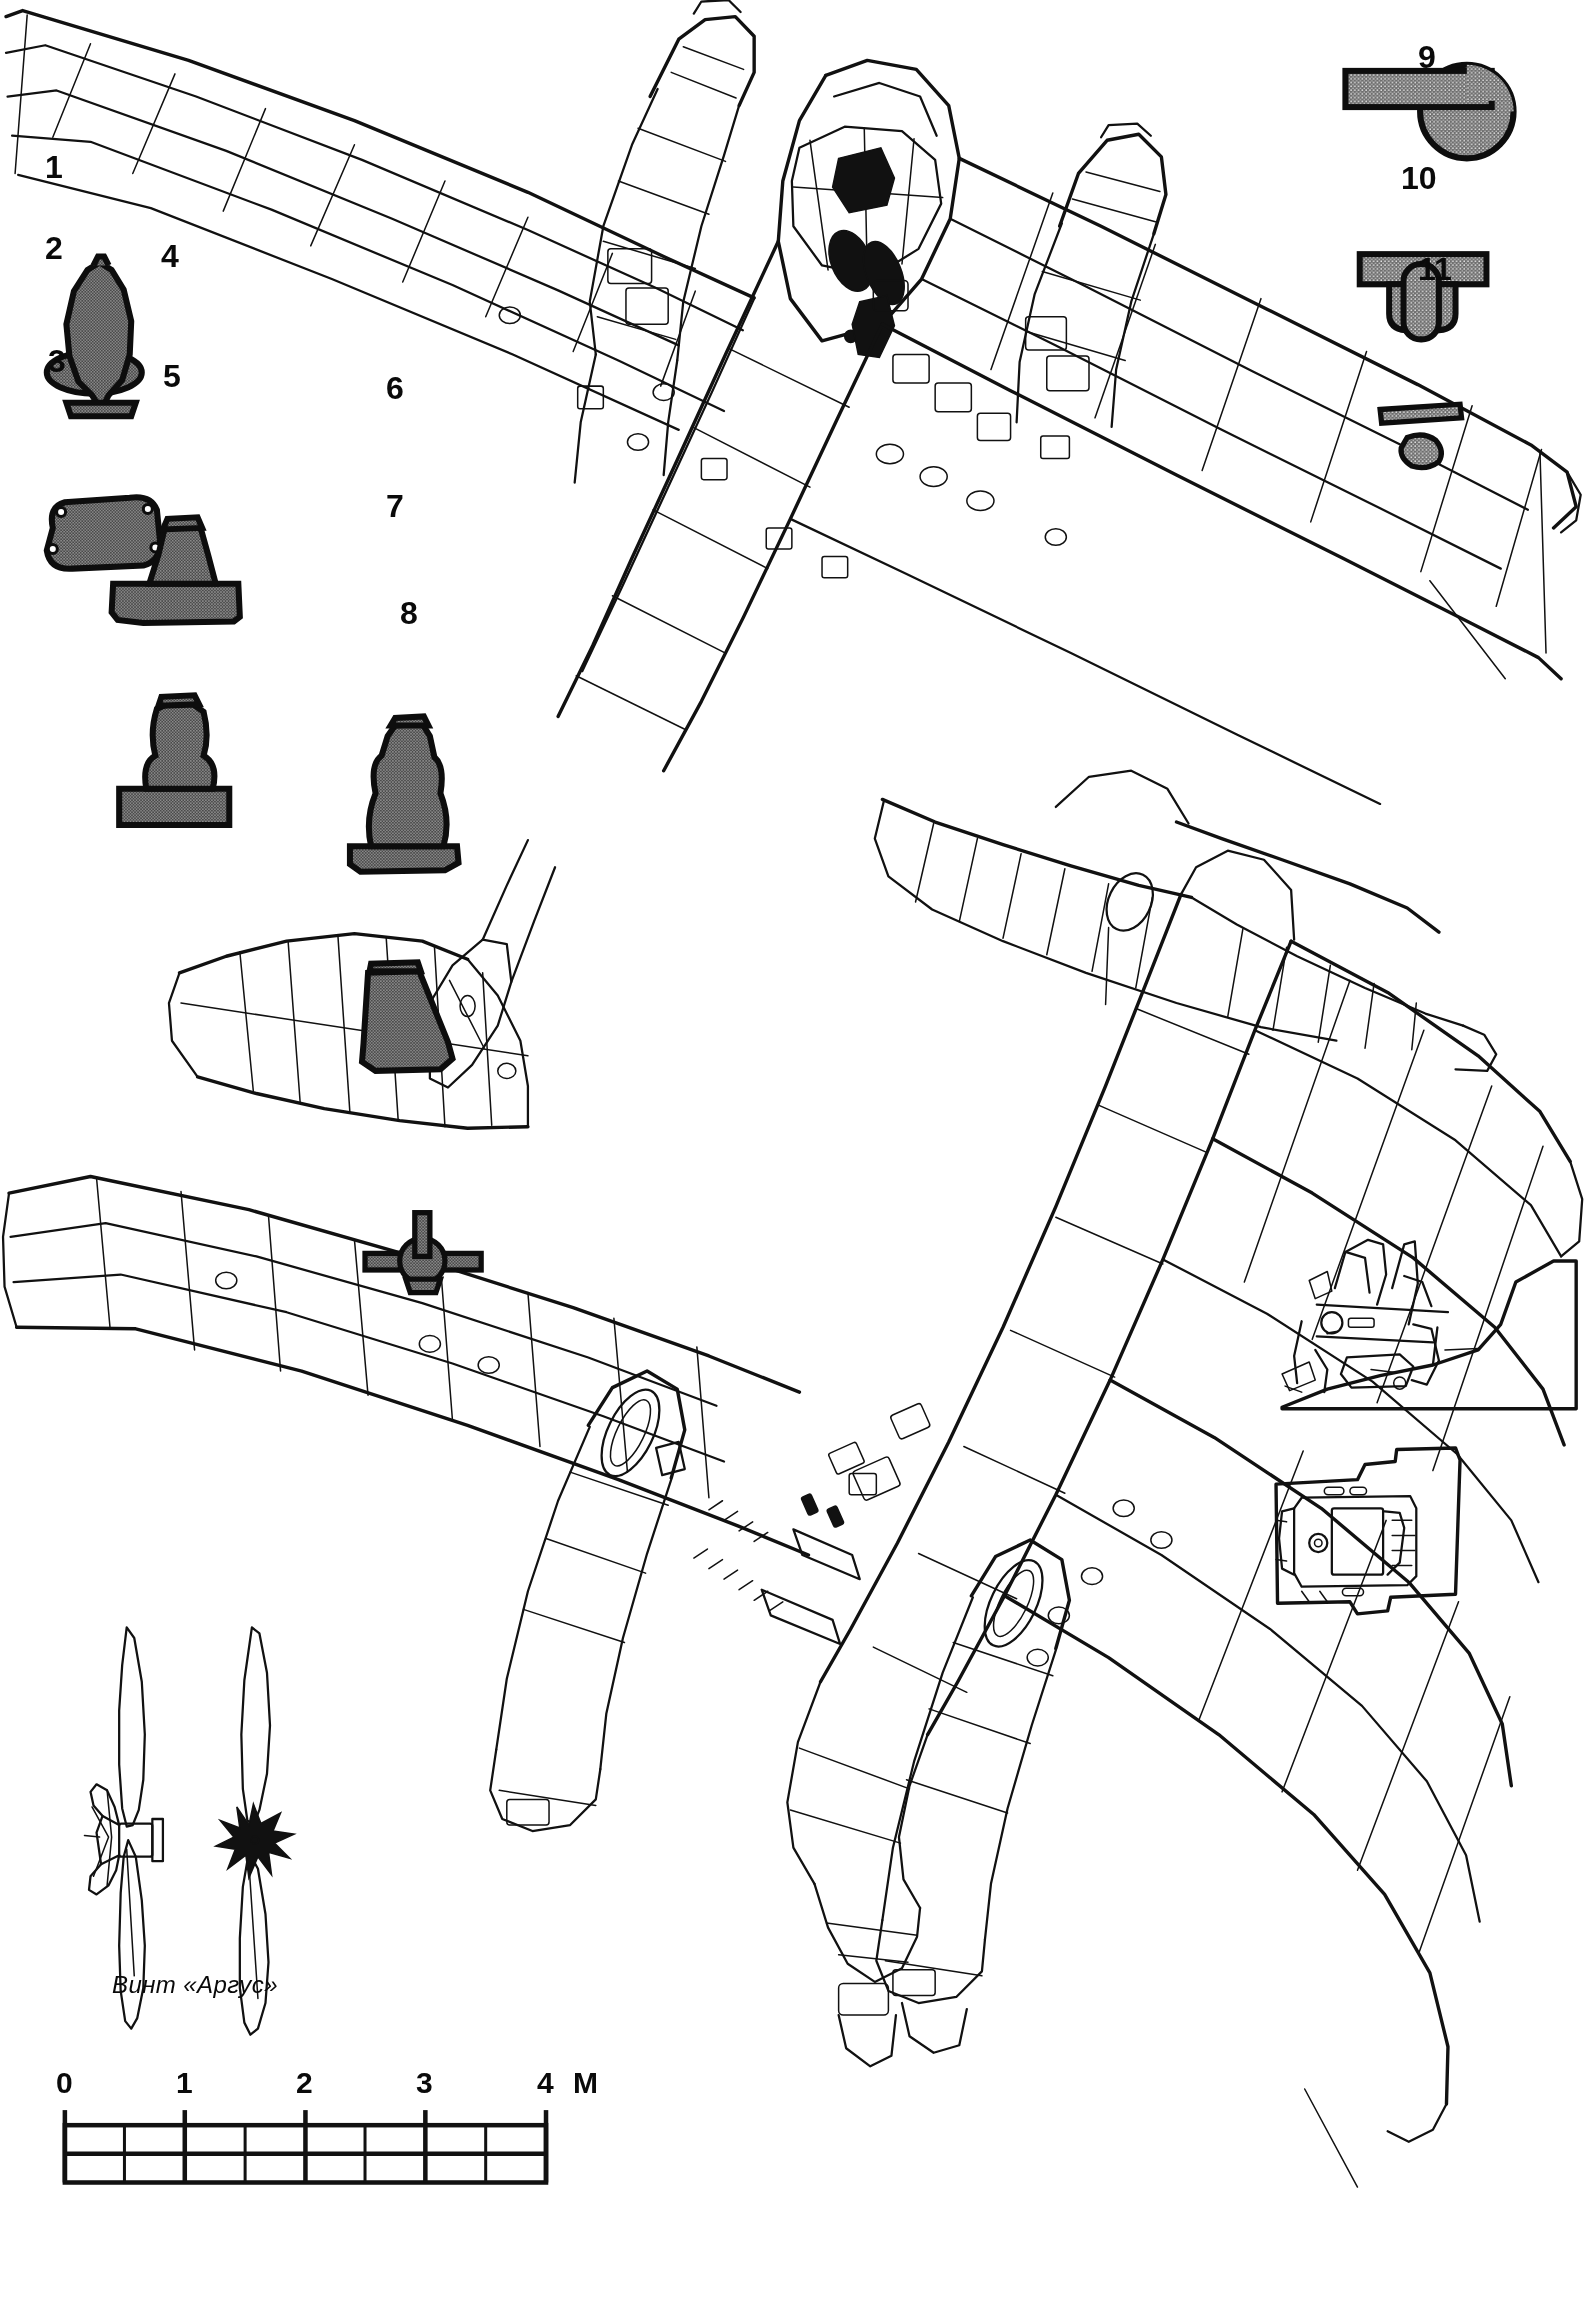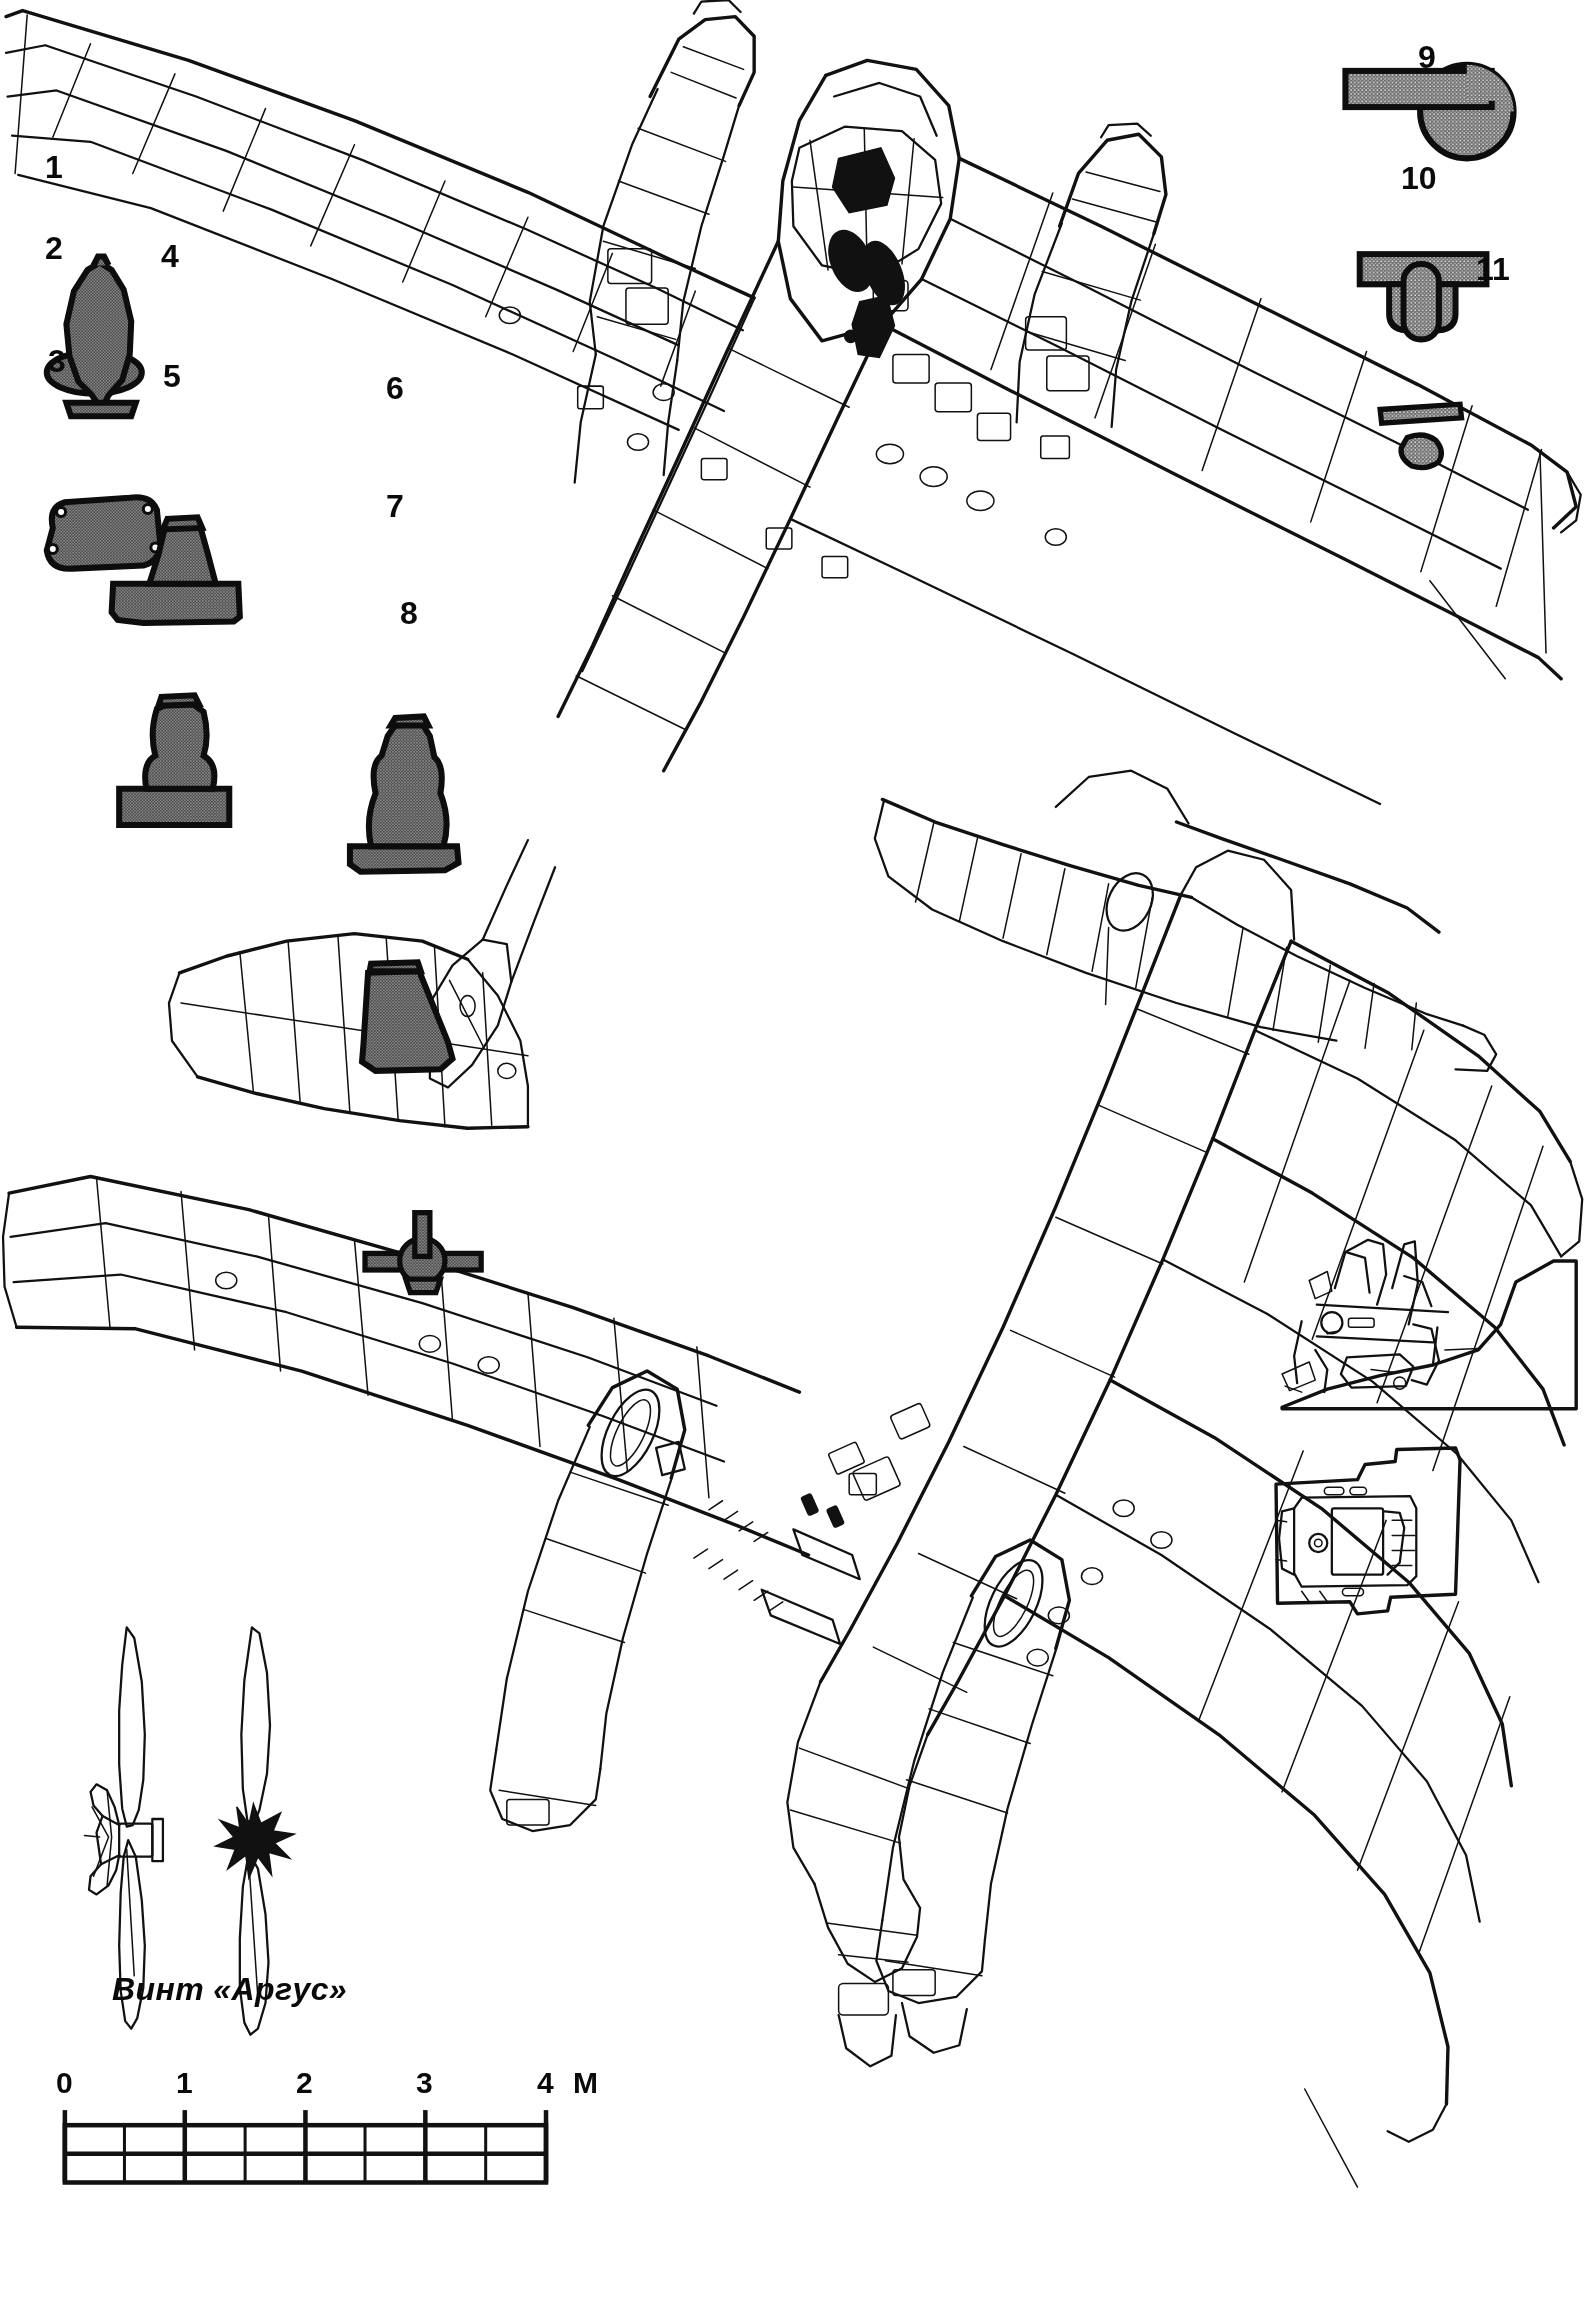--- a/index.html
+++ b/index.html
@@ -26,23 +26,23 @@
     font-family:"Liberation Sans", sans-serif;
     font-weight:700;
     color:#0a0a0a;
     line-height:1;
     white-space:nowrap;
     user-select:none;
   }
   .num{ font-size:32px; letter-spacing:0px; }
   .scalenum{ font-size:30px; font-weight:700; }
   .propcap{
-    font-size:32px;
+    font-size:24px;
     font-style:italic;
-    font-weight:700;
+    font-weight:400;
     letter-spacing:0.4px;
   }
   
   .ln{ fill:none; stroke:#111; stroke-width:3; stroke-linejoin:round; stroke-linecap:round; }
   .ln-t{ fill:none; stroke:#111; stroke-width:2; stroke-linejoin:round; stroke-linecap:round; }
   .ln-h{ fill:none; stroke:#111; stroke-width:4.5; stroke-linejoin:round; stroke-linecap:round; }
   .fillblk{ fill:#111; stroke:#111; stroke-width:2; }
 </style>
 </head>
 <body>
@@ -483,21 +483,21 @@
   <div class="lbl num" style="left:45px;  top:151px;">1</div>
   <div class="lbl num" style="left:45px;  top:232px;">2</div>
   <div class="lbl num" style="left:48px;  top:345px;">3</div>
   <div class="lbl num" style="left:161px; top:240px;">4</div>
   <div class="lbl num" style="left:163px; top:360px;">5</div>
   <div class="lbl num" style="left:386px; top:372px;">6</div>
   <div class="lbl num" style="left:386px; top:490px;">7</div>
   <div class="lbl num" style="left:400px; top:597px;">8</div>
   <div class="lbl num" style="left:1418px;top:41px;">9</div>
   <div class="lbl num" style="left:1401px;top:162px;">10</div>
-  <div class="lbl num" style="left:1476px;top:253px;">11</div>
+  <div class="lbl num" style="left:1402px;top:253px;padding-left:16px;">11</div>
 
   <div class="lbl propcap" style="left:112px; top:1973px;">Винт «Аргус»</div>
 
   <div class="lbl scalenum" style="left:56px;  top:2068px;">0</div>
   <div class="lbl scalenum" style="left:176px; top:2068px;">1</div>
   <div class="lbl scalenum" style="left:296px; top:2068px;">2</div>
   <div class="lbl scalenum" style="left:416px; top:2068px;">3</div>
   <div class="lbl scalenum" style="left:537px; top:2068px;">4</div>
   <div class="lbl scalenum" style="left:573px; top:2068px;">M</div>
 

